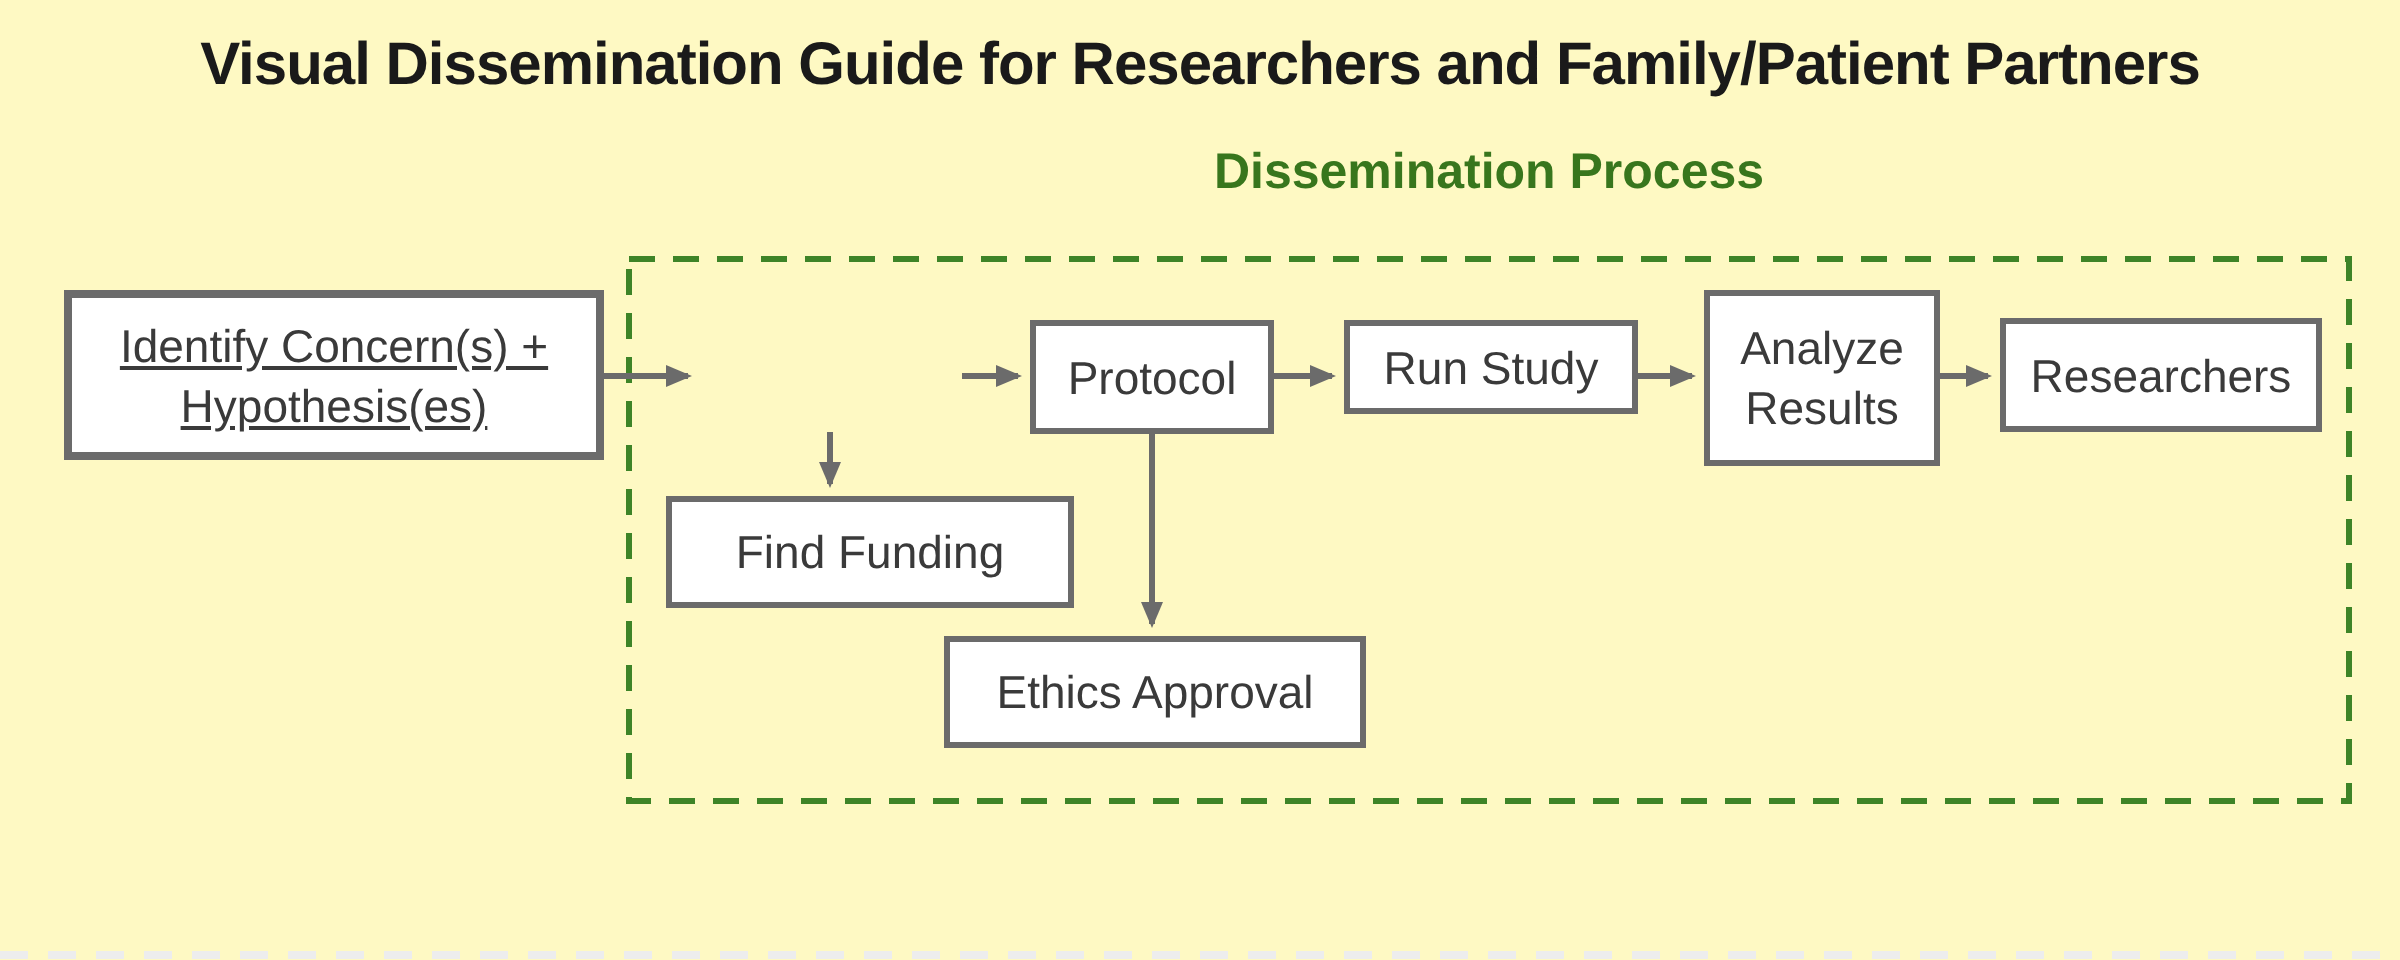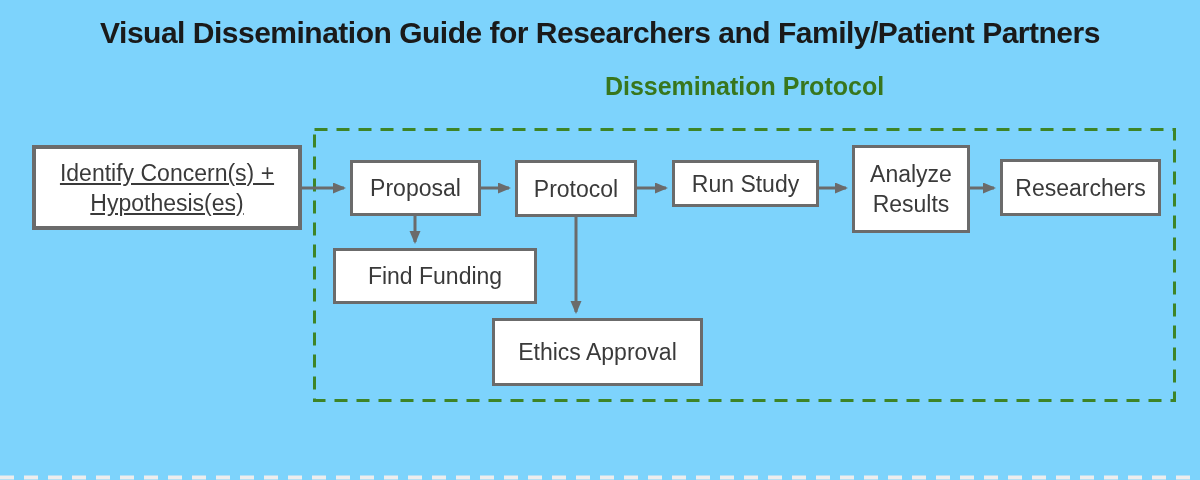--- a/index.html
+++ b/index.html
@@ -5,21 +5,21 @@
   html, body {
     margin: 0;
     padding: 0;
     background: #ffffff;
     font-family: "Liberation Sans", sans-serif;
   }
   .canvas {
     position: relative;
     width: 1200px;
     height: 480px;
-    background: #7dd3fc;
+    background: #fef9c3;
     overflow: hidden;
   }
   .page-title {
     position: absolute;
     top: 16px;
     left: 0;
     width: 1200px;
     text-align: center;
     font-size: 30px;
     font-weight: bold;
@@ -58,30 +58,30 @@
     color: var(--node-text, #3a3a3a);
     padding: 0 6px;
   }
   .node-identify        { left: 32px;   top: 145px; width: 270px; height: 85px; border-width: 4px; text-decoration: underline; }
   .node-proposal        { left: 350px;  top: 160px; width: 131px; height: 56px; }
   .node-protocol        { left: 515px;  top: 160px; width: 122px; height: 57px; }
   .node-run-study       { left: 672px;  top: 160px; width: 147px; height: 47px; }
   .node-analyze-results { left: 852px;  top: 145px; width: 118px; height: 88px; }
   .node-publication     { left: 1000px; top: 159px; width: 161px; height: 57px; }
   .node-find-funding    { left: 333px;  top: 248px; width: 204px; height: 56px; }
-  .node-ethics-approval { left: 492px;  top: 318px; width: 211px; height: 68px; }
+  .node-ethics-approval { left: 472px;  top: 318px; width: 211px; height: 56px; }
 </style>
 </head>
 <body>
 
 <div class="canvas">
 
   <h1 class="page-title">Visual Dissemination Guide for Researchers and Family/Patient Partners</h1>
 
-  <div class="section-label">Dissemination Protocol</div>
+  <div class="section-label">Dissemination Process</div>
 
   <svg class="connectors" width="1200" height="480" viewBox="0 0 1200 480" aria-hidden="true">
     <defs>
       <marker id="arrowhead" markerUnits="userSpaceOnUse" markerWidth="15" markerHeight="13" refX="11" refY="5.5" orient="auto">
         <path d="M0,0 L13,5.5 L0,11 Z" fill="#6b6b6b"></path>
       </marker>
     </defs>
 
     <rect x="314.5" y="129.5" width="860" height="271" fill="none" stroke="#3e8427" stroke-width="3" stroke-dasharray="13 9"></rect>
 
@@ -91,21 +91,20 @@
     <line x1="819" y1="188" x2="846" y2="188" stroke="#6b6b6b" stroke-width="3" marker-end="url(#arrowhead)"></line>
     <line x1="970" y1="188" x2="994" y2="188" stroke="#6b6b6b" stroke-width="3" marker-end="url(#arrowhead)"></line>
     <line x1="415" y1="216" x2="415" y2="242" stroke="#6b6b6b" stroke-width="3" marker-end="url(#arrowhead)"></line>
     <line x1="576" y1="217" x2="576" y2="312" stroke="#6b6b6b" stroke-width="3" marker-end="url(#arrowhead)"></line>
 
     <line x1="0" y1="477.5" x2="1200" y2="477.5" stroke="#ededed" stroke-width="4" stroke-dasharray="14 10"></line>
   </svg>
 
   <div class="node node-identify">Identify Concern(s) + Hypothesis(es)</div>
 
-  <div class="node node-proposal">Proposal</div>
 
   <div class="node node-protocol">Protocol</div>
 
   <div class="node node-run-study">Run Study</div>
 
   <div class="node node-analyze-results">Analyze Results</div>
 
   <div class="node node-publication">Researchers</div>
 
   <div class="node node-find-funding">Find Funding</div>

